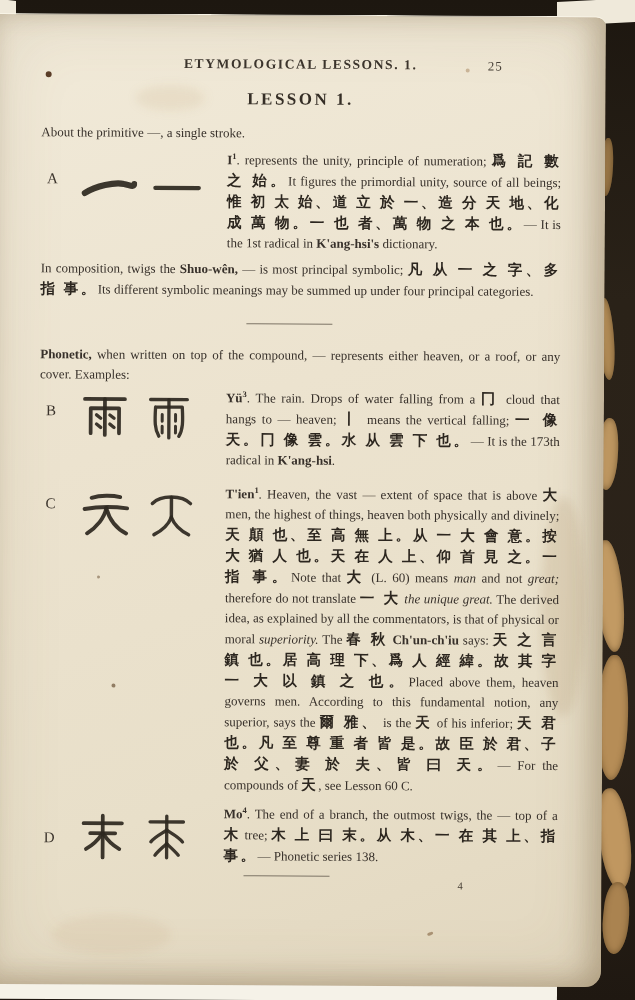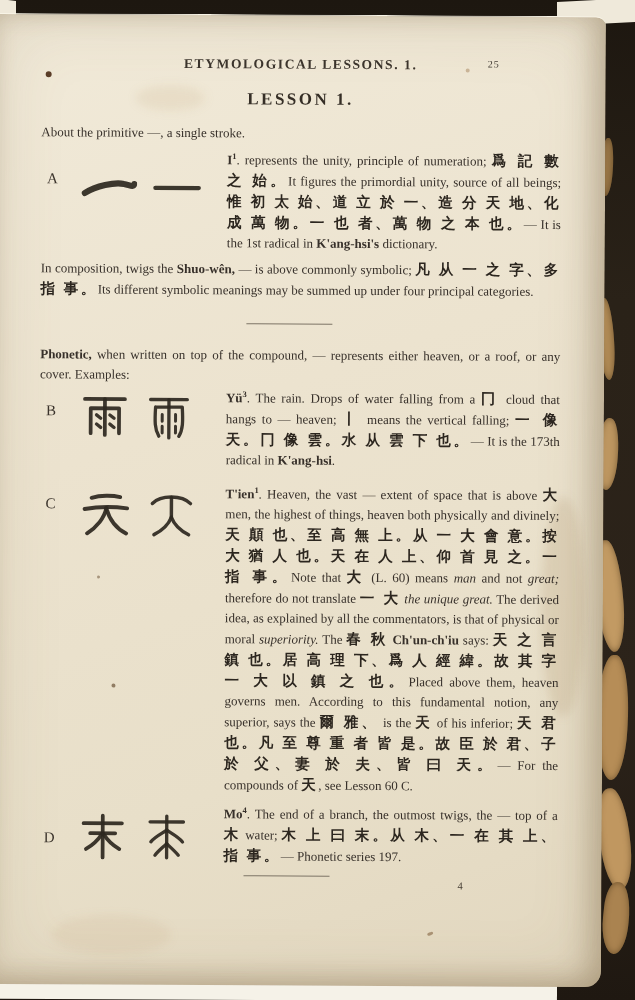--- a/index.html
+++ b/index.html
@@ -38,21 +38,21 @@
   .s3{left:60px;top:900px;width:120px;height:40px;background:rgba(160,120,70,.08);}
   .speck{position:absolute;border-radius:50%;}
   .sp1{left:50px;top:57px;width:6px;height:6px;background:#5a3d27;}
   .sp2{left:119px;top:669px;width:4px;height:4px;background:#6b5238;opacity:.7;}
   .sp3{left:104px;top:561px;width:3px;height:3px;background:#7a6248;opacity:.6;}
   .sp4{left:436px;top:916px;width:6px;height:3px;background:#8a6b4a;opacity:.65;border-radius:40%;transform:rotate(-20deg);}
   .sp5{left:470px;top:52px;width:4px;height:4px;background:#a5845c;opacity:.5;}
 
   .running-header{position:absolute;left:0;top:41px;width:610px;text-align:center;
     font-weight:700;font-size:13.5px;letter-spacing:1.6px;color:#3b342c;}
-  .page-number{position:absolute;left:492px;top:42px;width:40px;font-size:10px;letter-spacing:1px;color:#474038;}
+  .page-number{position:absolute;left:492px;top:42px;width:40px;font-size:13px;letter-spacing:1px;color:#474038;}
   .lesson-title{position:absolute;left:0;top:74px;width:610px;text-align:center;
     font-weight:700;font-size:17px;letter-spacing:2.5px;color:#352e26;}
   .para{position:absolute;left:46px;width:520px;font-size:13px;line-height:20px;text-align:justify;}
   .intro{top:108px;text-align:left;}
   .p-comp{top:243px;}
   .p-first{top:330px;}
   .rule{position:absolute;left:252px;width:86px;height:1px;background:#7d7466;}
   .r1{top:308px;}
   .r2{top:860px;}
   .signature{position:absolute;left:466px;top:864px;font-size:10.5px;color:#4a4238;}
@@ -122,21 +122,21 @@
       </span>
       <span class="glyph g-slot2">
         <svg width="52" height="30" viewBox="0 0 60 30">
             <path class="stroke" stroke-width="5" d="M5 15 H55"></path>
           </svg>
       </span>
     </div>
     <div class="entry-text"><span class="sg-b">I</span><span class="sg-sup">1</span><span class="sg-r">. represents the unity, principle of numeration; </span><span class="sg-cjk">爲 記 數 之 始。</span><span class="sg-r">It figures the primordial unity, source of all beings; </span><span class="sg-cjk">惟 初 太 始、道 立 於 一、造 分 天 地、化 成 萬 物。一 也 者、萬 物 之 本 也。</span><span class="sg-r">— It is the 1st radical in </span><span class="sg-b">K'ang-hsi's</span><span class="sg-r"> dictionary.</span></div>
   </div>
 
-  <div class="para p-comp"><span class="sg-r">In composition, twigs the </span><span class="sg-b">Shuo-wên,</span><span class="sg-r"> — is above commonly symbolic; </span><span class="sg-cjk">凡 从 一 之 字、多 指 事。</span><span class="sg-r">Its different symbolic meanings may be summed up under four principal categories.</span></div>
+  <div class="para p-comp"><span class="sg-r">In composition, twigs the </span><span class="sg-b">Shuo-wên,</span><span class="sg-r"> — is most principal symbolic; </span><span class="sg-cjk">凡 从 一 之 字、多 指 事。</span><span class="sg-r">Its different symbolic meanings may be summed up under four principal categories.</span></div>
   <div class="rule r1"></div>
   <div class="para p-first"><span class="sg-b">Phonetic,</span><span class="sg-r"> when written on top of the compound, — represents either heaven, or a roof, or any cover. Examples:</span></div>
 
   <div class="entry e-b">
     <div class="entry-left">
       <span class="entry-label">B</span>
       <span class="glyph g-slot1">
         <svg width="50" height="52" viewBox="0 0 60 60">
           <path class="stroke" stroke-width="4.5" d="M6 9 H54"></path>
           <path class="stroke" stroke-width="4.5" d="M30 9 V52"></path>
@@ -195,18 +195,18 @@
         <svg width="50" height="54" viewBox="0 0 60 60">
           <path class="stroke" stroke-width="4" d="M10 12 H50"></path>
           <path class="stroke" stroke-width="4" d="M30 5 V55"></path>
           <path class="stroke" stroke-width="4" d="M30 22 C24 26, 16 30, 11 36"></path>
           <path class="stroke" stroke-width="4" d="M30 22 C36 26, 44 30, 49 36"></path>
           <path class="stroke" stroke-width="4" d="M30 38 C25 43, 20 47, 16 52"></path>
           <path class="stroke" stroke-width="4" d="M30 38 C35 43, 40 47, 44 52"></path>
         </svg>
       </span>
     </div>
-    <div class="entry-text"><span class="sg-b">Mo</span><span class="sg-sup">4</span><span class="sg-r">. The end of a branch, the outmost twigs, the — top of a </span><span class="sg-cjk">木</span><span class="sg-r"> water; </span><span class="sg-cjk">木 上 曰 末。从 木、一 在 其 上、指 事。</span><span class="sg-r">— Phonetic series 197.</span></div>
+    <div class="entry-text"><span class="sg-b">Mo</span><span class="sg-sup">4</span><span class="sg-r">. The end of a branch, the outmost twigs, the — top of a </span><span class="sg-cjk">木</span><span class="sg-r"> tree; </span><span class="sg-cjk">木 上 曰 末。从 木、一 在 其 上、指 事。</span><span class="sg-r">— Phonetic series 138.</span></div>
   </div>
 
   <div class="rule r2"></div>
   <div class="signature">4</div>
 </div>
 
 </body></html>

